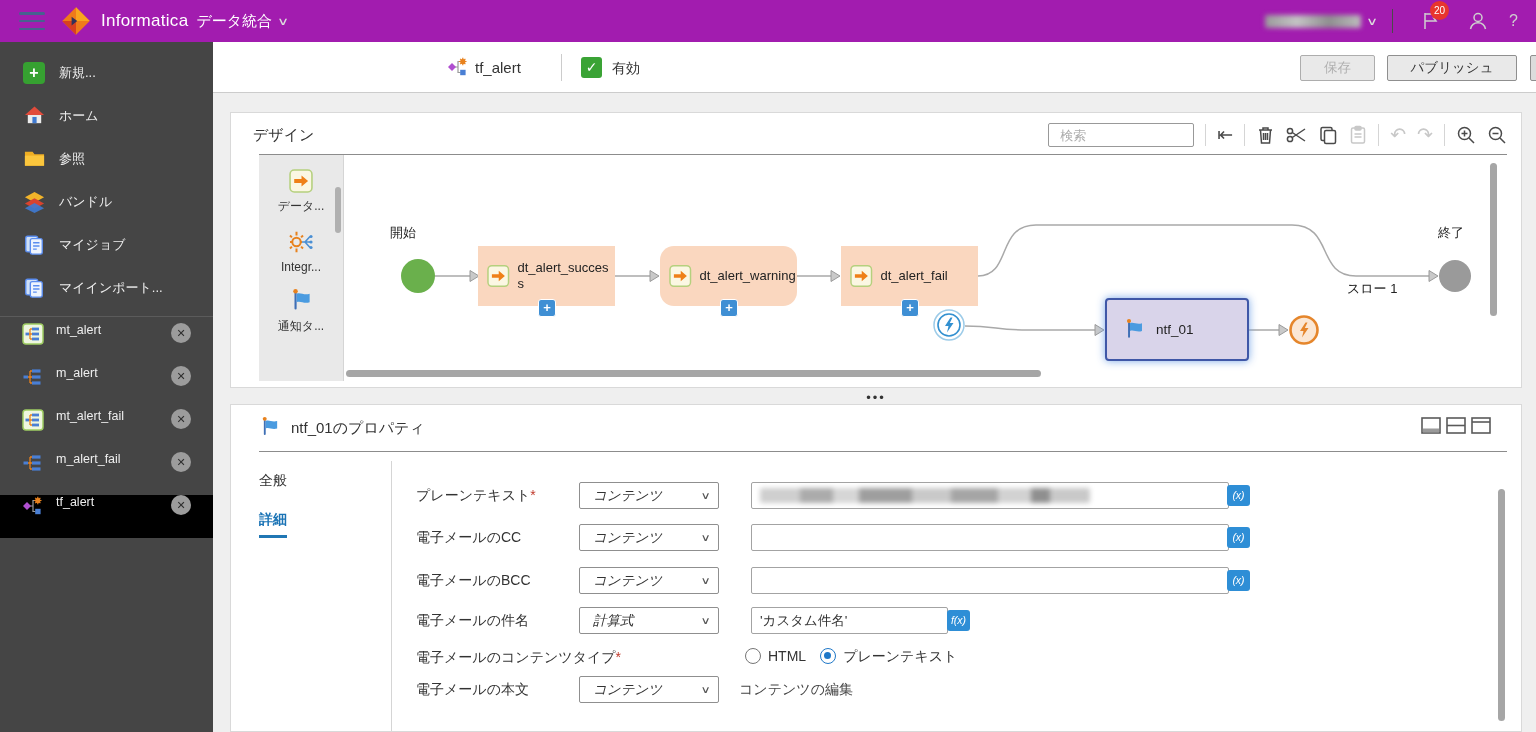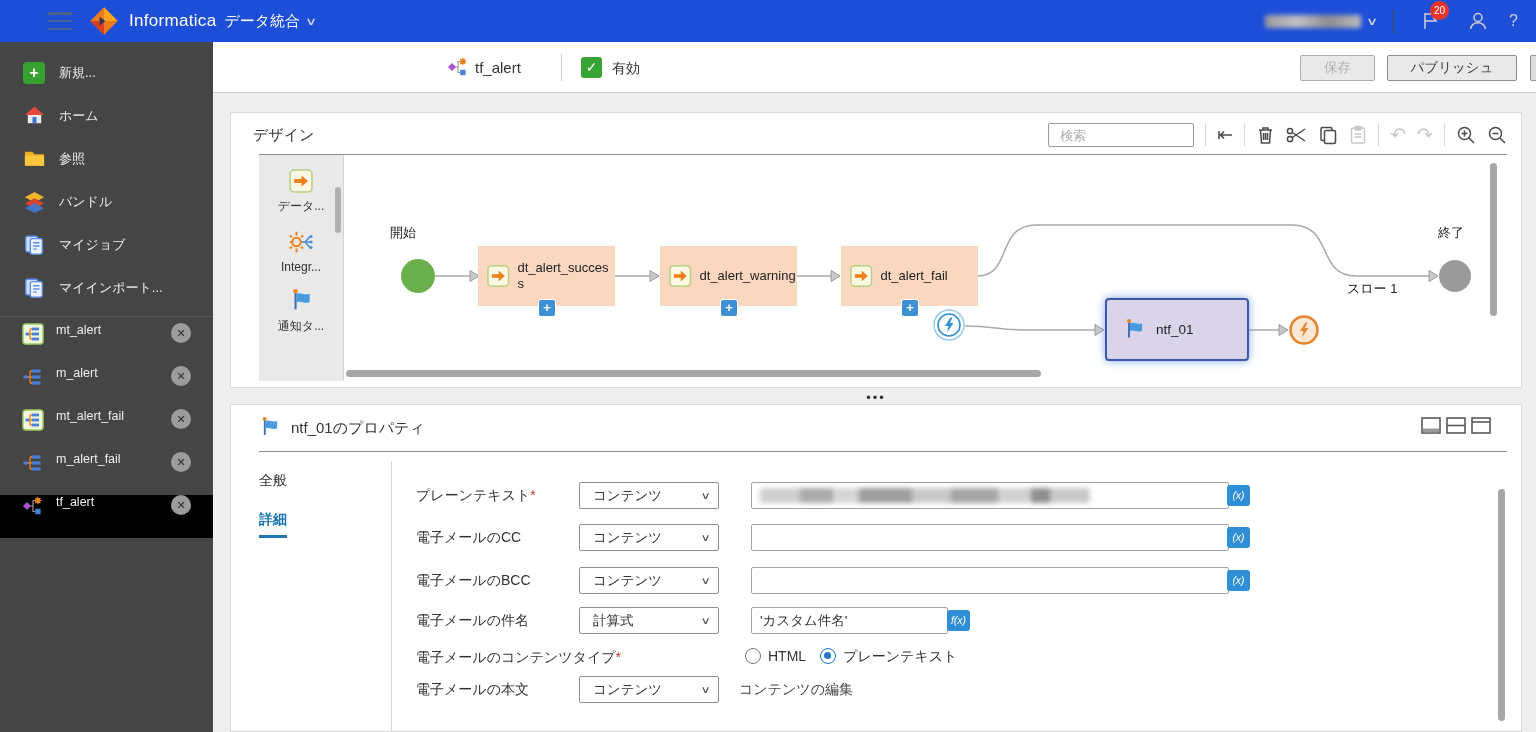--- a/index.html
+++ b/index.html
@@ -1,21 +1,21 @@
 <!DOCTYPE html>
 <html><head>
 <meta charset="utf-8">
 <style>
   * { margin:0; padding:0; box-sizing:border-box; }
   html,body { width:1536px; height:732px; }
   body { font-family:"Liberation Sans","DejaVu Sans",sans-serif; background:#efefef; }
   .app { position:relative; width:1536px; height:732px; overflow:hidden; background:#efefef; }
 
   
-  .topbar { position:absolute; left:0; top:0; width:1536px; height:42px; background:#1d4ed8; display:flex; align-items:center;padding-left:28px; }
+  .topbar { position:absolute; left:0; top:0; width:1536px; height:42px; background:#a21caf; display:flex; align-items:center; }
   .hamburger { width:26px; height:18px; margin-left:19px; display:flex; flex-direction:column; justify-content:space-between; cursor:pointer; }
   .hamburger span { display:block; height:2.5px; background:#47618f; border-radius:2px; }
   .brandlogo { margin-left:16px; width:30px; height:30px; }
   .brandname { color:#fff; font-size:17px; margin-left:10px; letter-spacing:.3px; }
   .prodname { color:#fff; font-size:15px; margin-left:8px; }
   .tb-chev { color:#ddd; font-size:11px; margin-left:7px; transform:scaleX(1.5); }
   .tb-right { position:absolute; right:0; top:0; height:42px; display:flex; align-items:center; }
   .userblur { width:96px; height:13px; border-radius:2px; background:linear-gradient(90deg,#9a9a9a,#c4c4c4,#8f8f8f,#bdbdbd); filter:blur(2.5px); }
   .tb-sep { width:1px; height:24px; background:#4a4a4a; margin:0 16px; }
   .tb-ico { position:relative; color:#cfcfcf; margin:0 12px; display:flex; align-items:center; }
@@ -84,21 +84,21 @@
   .pp-title { position:absolute; left:60px; top:14px; font-size:15px; color:#333; }
   .pp-rule { position:absolute; left:28px; right:14px; top:46px; height:1px; background:#8c8c8c; }
   .pp-layouts { position:absolute; right:30px; top:12px; display:flex; gap:5px; }
   .pp-layouts svg { cursor:pointer; }
   .pp-tab { position:absolute; left:28px; font-size:14px; color:#333; cursor:pointer; }
   .pp-tab.active { color:#1a73b5; font-weight:bold; border-bottom:3px solid #2077b4; padding-bottom:6px; }
   .pp-vdiv { position:absolute; left:160px; top:56px; bottom:0; width:1px; background:#d5d5d5; }
   .frow { position:absolute; left:185px; right:40px; height:27px; }
   .frow .flabel { position:absolute; left:0; top:5px; font-size:14px; color:#333; }
   .req { color:#c0392b; }
-  .fselect { position:absolute; left:163px; width:140px; height:27px; border:1px solid #8f8f8f; border-radius:2px; background:#fff; font-size:13.5px; color:#333; line-height:25px; padding-left:13px; cursor:pointer; }
+  .fselect { position:absolute; left:163px; width:140px; height:27px; border:1px solid #8f8f8f; border-radius:2px; background:#fff; font-size:13.5px; color:#333; line-height:25px; padding-left:13px; cursor:pointer;font-style:italic; }
   .fselect .chev { position:absolute; right:9px; top:0; font-size:10px; color:#555; transform:scaleX(1.4); }
   .finput { position:absolute; left:335px; width:478px; height:27px; border:1px solid #a3a3a3; border-radius:2px; background:#fff; font-size:13.5px; color:#333; line-height:25px; padding:0 8px; }
   .fbadge { position:absolute; top:3px; width:23px; height:21px; background:#2e8ed6; border-radius:3px; color:#fff; font-size:10.5px; font-style:italic; text-align:center; line-height:21px; cursor:pointer; }
   .redact { position:absolute; left:8px; top:5px; width:330px; height:15px; background:linear-gradient(90deg,#cfcfcf 0 12%,#ababab 12% 22%,#d6d6d6 22% 30%,#9e9e9e 30% 46%,#c9c9c9 46% 58%,#a5a5a5 58% 72%,#d2d2d2 72% 82%,#8f8f8f 82% 88%,#c9c9c9 88% 100%); filter:blur(2.5px); border-radius:2px; }
   .radio { width:16px; height:16px; border:1.5px solid #767676; border-radius:50%; background:#fff; display:inline-block; vertical-align:-3px; cursor:pointer; }
   .radio.sel { border-color:#1f78c8; position:relative; }
   .radio.sel::after { content:""; position:absolute; left:3px; top:3px; width:7px; height:7px; border-radius:50%; background:#1f78c8; }
   .rlabel { font-size:14px; color:#333; margin:0 14px 0 7px; }
   .editlink { position:absolute; left:323px; top:5px; font-size:14px; color:#444; cursor:pointer; }
   .vthumb { position:absolute; width:7px; border-radius:4px; background:#a6a6a6; }
@@ -385,21 +385,21 @@
 
       <div class="task" style="left:134px;top:91px;">
         <svg width="24" height="24" viewBox="0 0 23 23">
             <rect x="1" y="1" width="21" height="21" rx="4" fill="#fbf7e3" stroke="#b5d07e" stroke-width="1.5"></rect>
             <polygon points="5,9.7 12,9.7 12,6.2 18.3,11.5 12,16.8 12,13.3 5,13.3" fill="#ef8018"></polygon>
           </svg>
         <span class="lb">dt_alert_success</span>
       </div>
       <div class="plusbadge" style="left:194px;top:144px;">+</div>
 
-      <div class="task" style="left:316px;top:91px;">
+      <div class="task" style="left:316px;top:91px;border-radius:14px;">
         <svg width="24" height="24" viewBox="0 0 23 23">
             <rect x="1" y="1" width="21" height="21" rx="4" fill="#fbf7e3" stroke="#b5d07e" stroke-width="1.5"></rect>
             <polygon points="5,9.7 12,9.7 12,6.2 18.3,11.5 12,16.8 12,13.3 5,13.3" fill="#ef8018"></polygon>
           </svg>
         <span class="lb">dt_alert_warning</span>
       </div>
       <div class="plusbadge" style="left:376px;top:144px;">+</div>
 
       <div class="task" style="left:497px;top:91px;">
         <svg width="24" height="24" viewBox="0 0 23 23">

